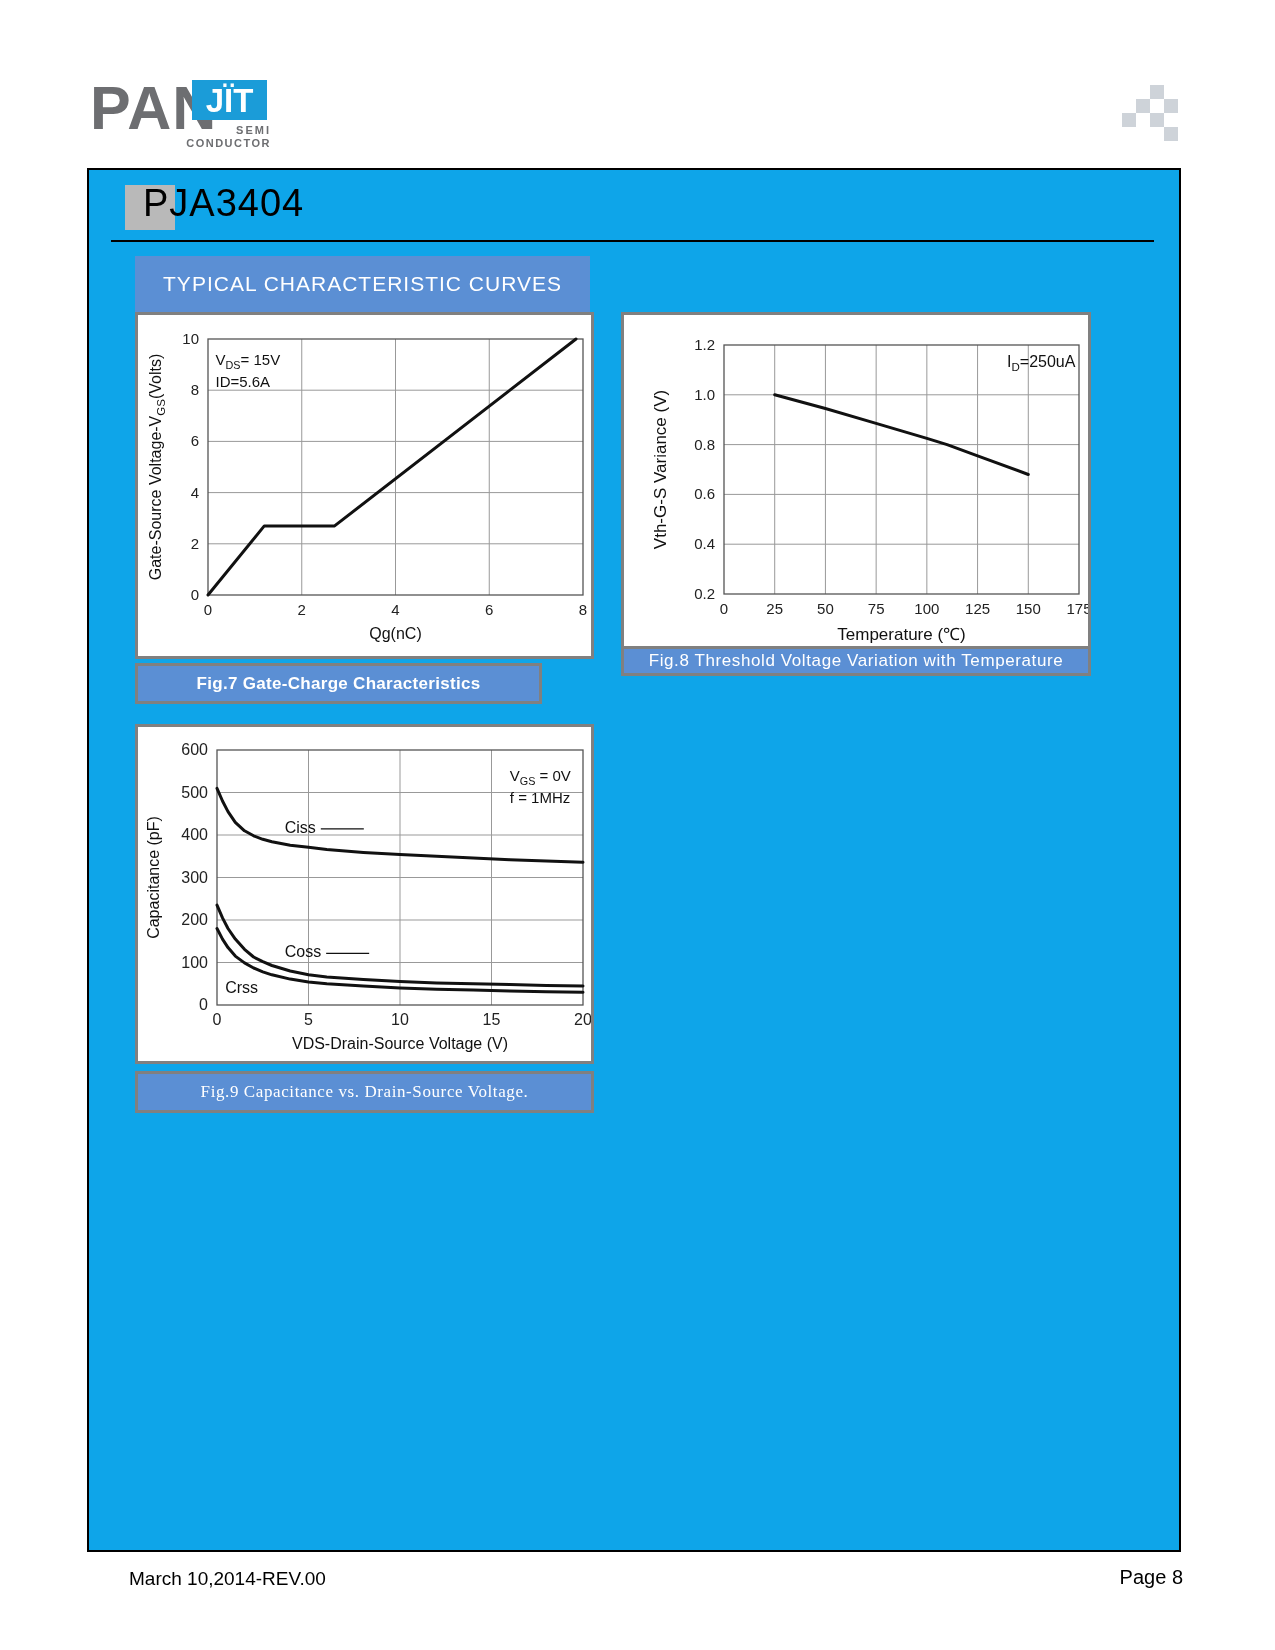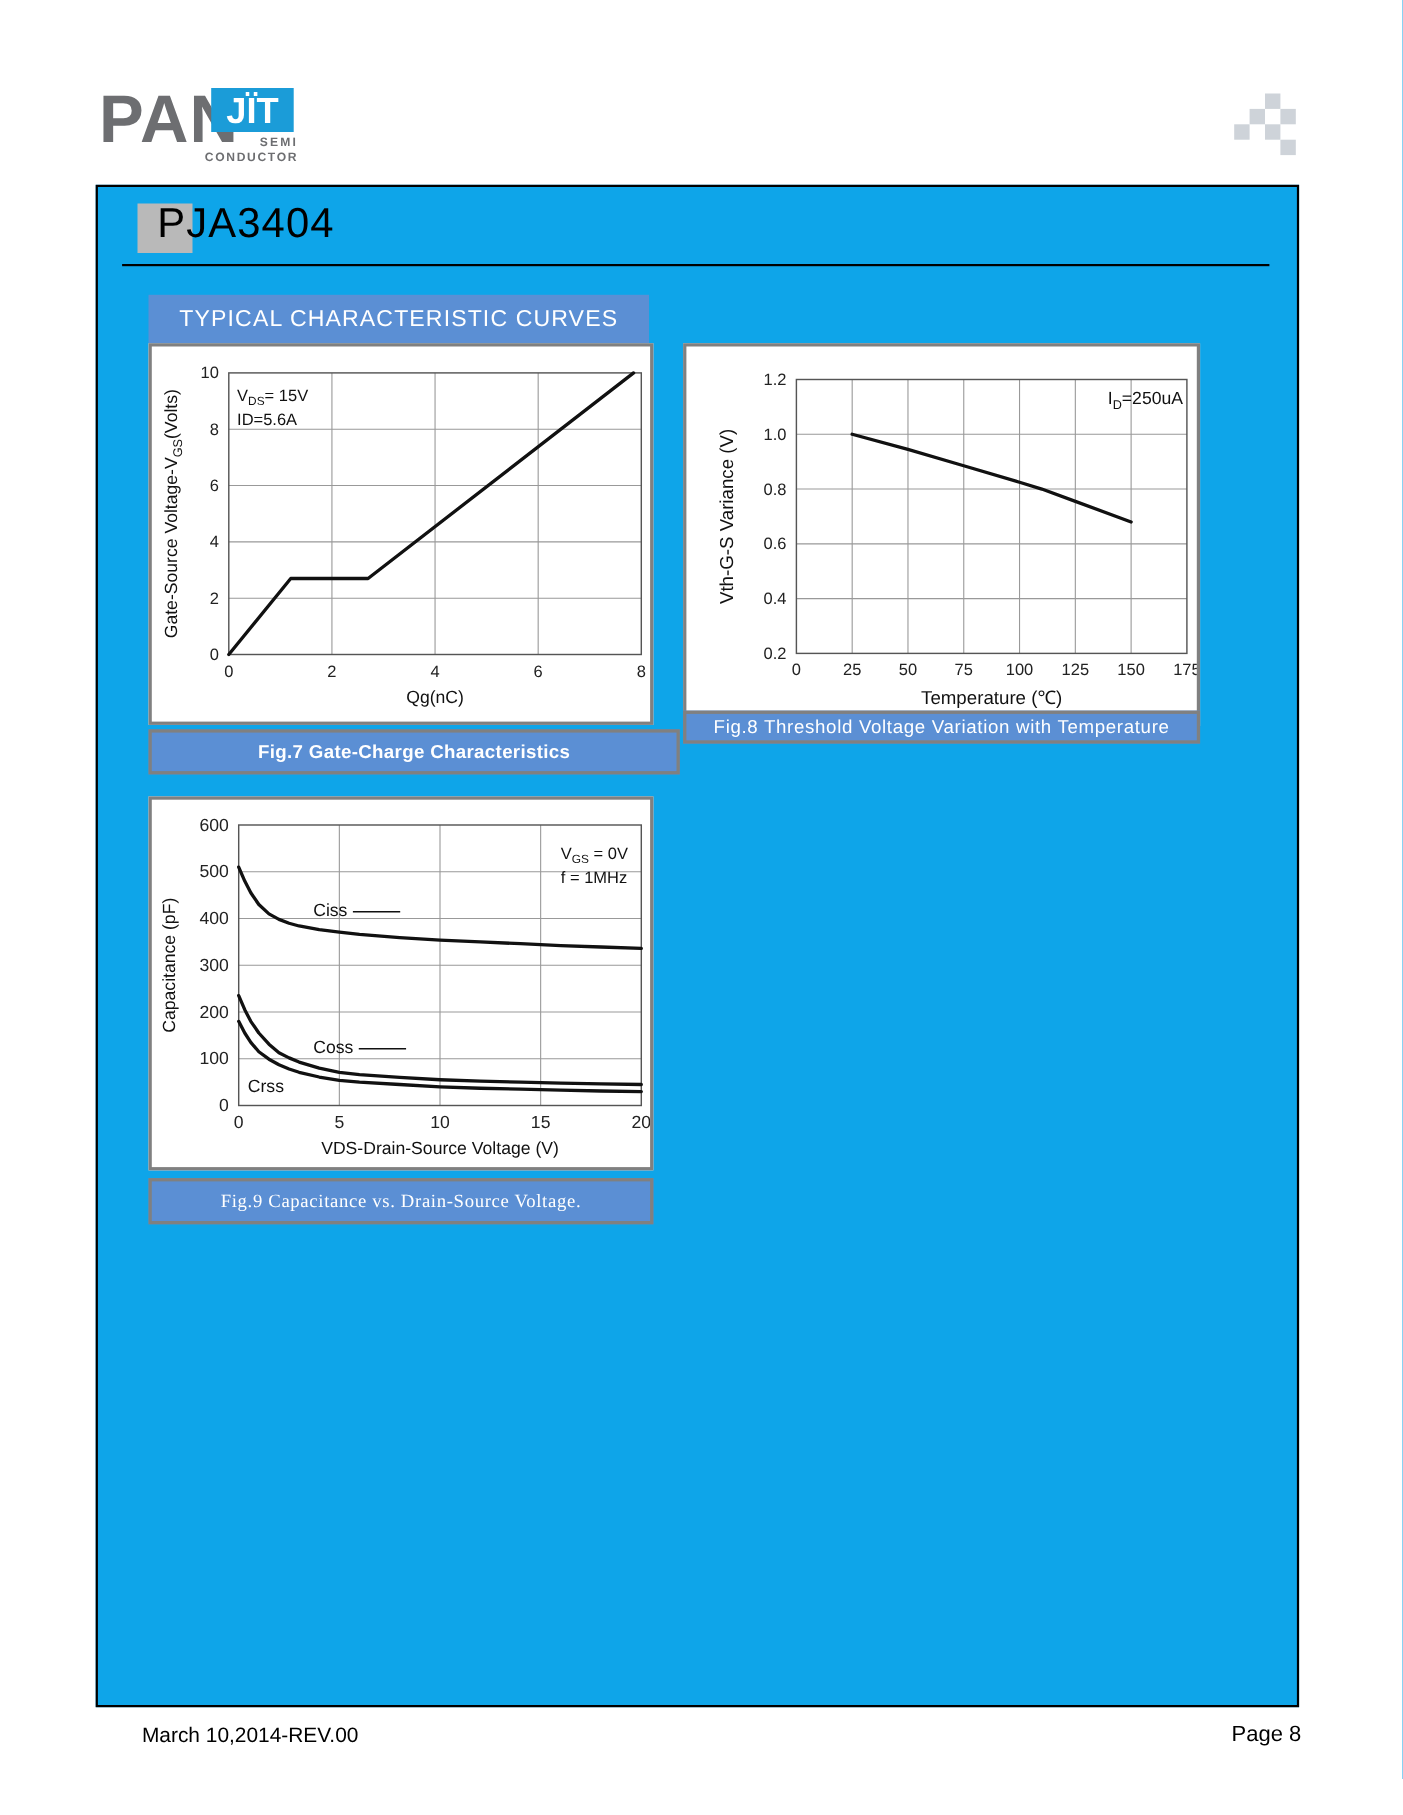--- a/index.html
+++ b/index.html
@@ -23,32 +23,32 @@
   .decor .s5 { left:28px; top:28px; }
   .decor .s6 { left:42px; top:42px; }
 
   
   .frame { position:absolute; left:87px; top:168px; width:1094px; height:1384px; border:2px solid #000; background:#0ea5e9; }
   .title-square { position:absolute; left:36px; top:15px; width:50px; height:45px; background:var(--title-square); }
   .product-title { position:absolute; left:54px; top:12px; font-size:38px; letter-spacing:1px; color:#000; }
   .title-underline { position:absolute; left:22px; top:70px; width:1043px; height:2px; background:#000; }
 
   
-  .banner { position:absolute; left:46px; top:86px; width:455px; height:44px; background:var(--accent-blue);
-            color:#fff; font-size:21px; letter-spacing:1px; display:flex; align-items:center; justify-content:center;margin-top:12px; }
+  .banner { position:absolute; left:46px; top:86px; width:455px; height:56px; background:var(--accent-blue);
+            color:#fff; font-size:21px; letter-spacing:1px; display:flex; align-items:center; justify-content:center; }
 
   
   .figbox { position:absolute; background:#fff; border:3px solid var(--chart-border); }
   .fig7-box { left:46px;  top:142px; width:459px; height:347px; }
   .fig8-box { left:532px; top:142px; width:470px; height:348px; }
   .fig9-box { left:46px;  top:554px; width:459px; height:340px; }
 
   .figcap { position:absolute; background:var(--accent-blue); border:3px solid var(--chart-border);
             color:#fff; display:flex; align-items:center; justify-content:center; font-size:17px; }
-  .fig7-cap { left:46px;  top:493px; width:483px; height:41px; font-weight:bold; letter-spacing:0.3px; }
+  .fig7-cap { left:46px;  top:493px; width:407px; height:41px; font-weight:bold; letter-spacing:0.3px; }
   .fig8-cap { left:532px; top:476px; width:470px; height:30px; font-weight:400; letter-spacing:0.6px; }
   .fig9-cap { left:46px;  top:901px; width:459px; height:42px; font-weight:400; letter-spacing:0.6px;font-family:Liberation Serif, serif; }
 
   
   .footer-left  { position:absolute; left:85px;  top:1568px; font-size:19px; color:#000;margin-left:44px; }
   .footer-right { position:absolute; right:92px; top:1566px; font-size:20px; color:#000; }
 </style>
 </head>
 <body>
 

